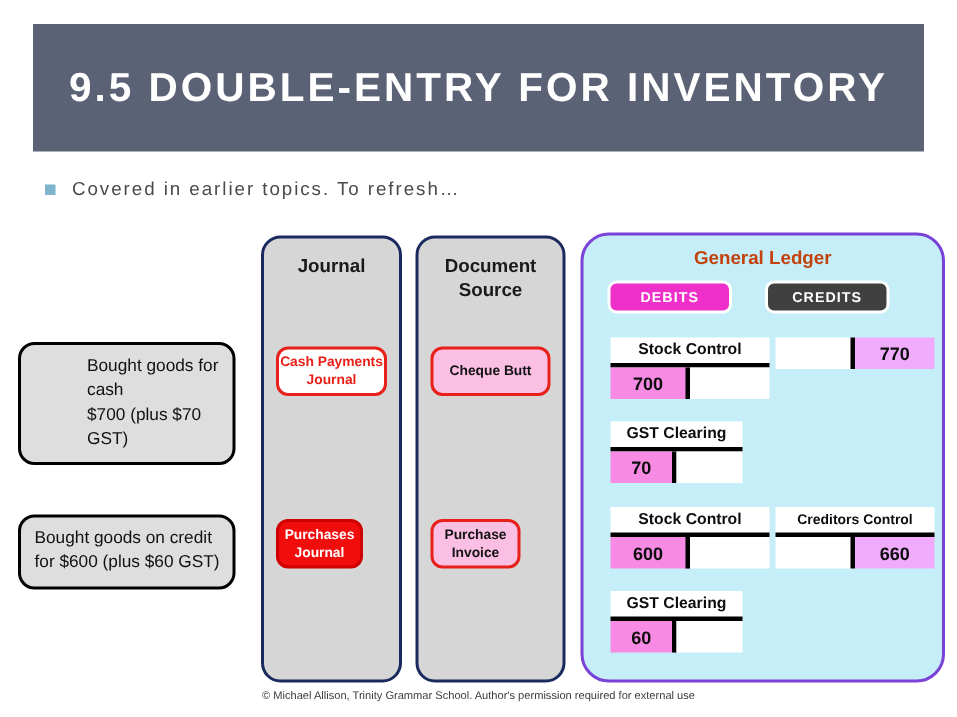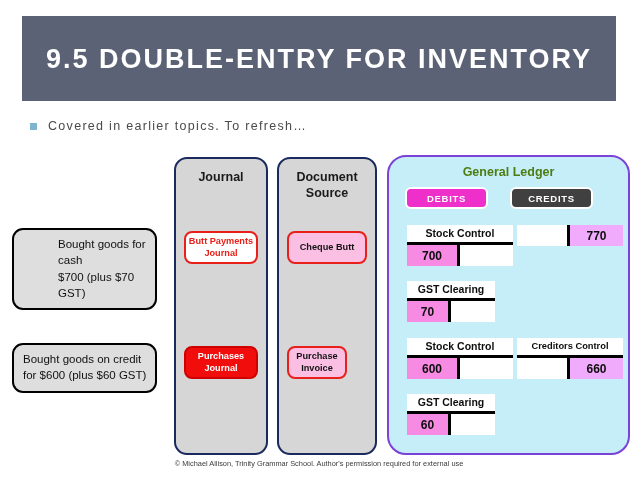--- a/index.html
+++ b/index.html
@@ -120,21 +120,21 @@
     background: #f20d0d;
     border: 2.6px solid #cf0000;
     color: #ffffff;
   }
   .chip-pink {
     background: #fbbfe4;
     border: 2.6px solid #e8201a;
     color: #131313;
   }
   #chip-cpj      { left: 184px; top: 231px; width: 74px; height: 33px; }
-  #chip-pj       { left: 184px; top: 346px; width: 74px; height: 33px; }
+  #chip-pj       { left: 184px; top: 346px; width: 58px; height: 33px; }
   #chip-cheque   { left: 287px; top: 231px; width: 80px; height: 33px; }
   #chip-invoice  { left: 287px; top: 346px; width: 60px; height: 33px; }
 
   
   #panel-ledger {
     position: absolute;
     left: 387px;
     top: 155px;
     width: 243px;
     height: 300px;
@@ -144,21 +144,21 @@
     box-sizing: border-box;
   }
   #ledger-title {
     position: absolute;
     left: 0;
     right: 0;
     top: 8px;
     text-align: center;
     font-size: 12.5px;
     font-weight: bold;
-    color: #4d7c0f;
+    color: #c2410c;
   }
 
   .dc-badge {
     position: absolute;
     box-sizing: border-box;
     height: 22px;
     border-radius: 6px;
     border: 2px solid #ffffff;
     color: #ffffff;
     font-size: 9.5px;
@@ -247,21 +247,21 @@
   <div>Bought goods on credit</div>
   <div>for $600 (plus $60 GST)</div>
 </div>
 
 <div class="col-panel" id="panel-journal">
   <div class="col-heading">Journal</div>
 </div>
 
 <div class="chip chip-outline-red" id="chip-cpj">
   <div>
-    <div>Butt Payments</div>
+    <div>Cash Payments</div>
     <div>Journal</div>
   </div>
 </div>
 
 <div class="chip chip-solid-red" id="chip-pj">
   <div>
     <div>Purchases</div>
     <div>Journal</div>
   </div>
 </div>

